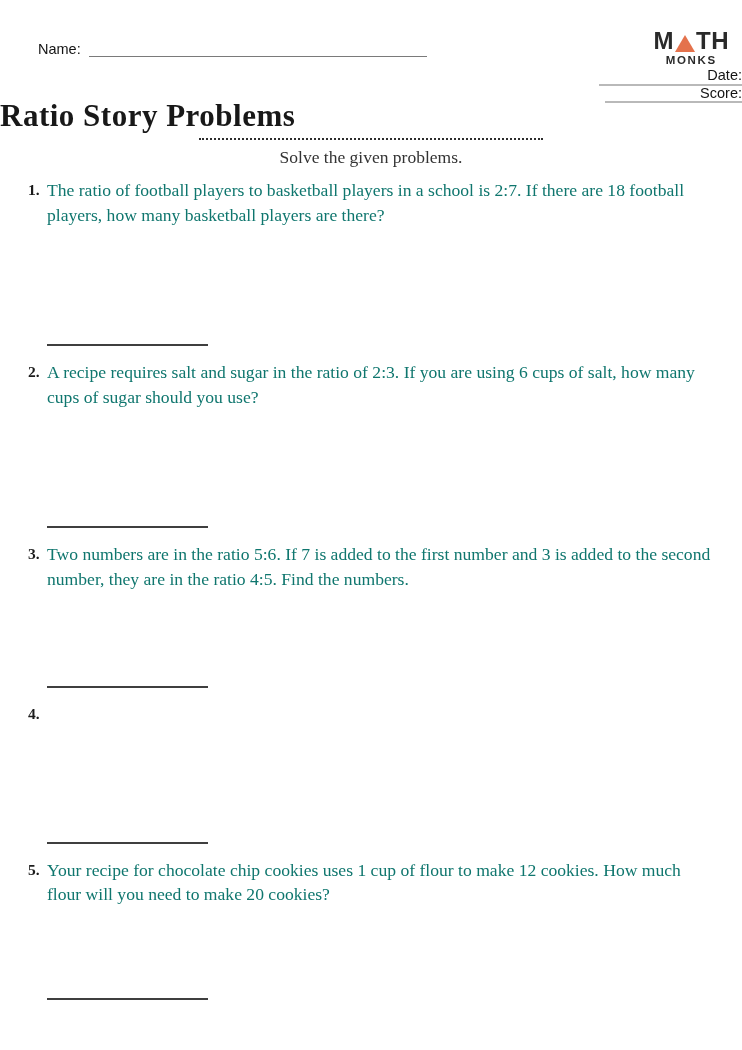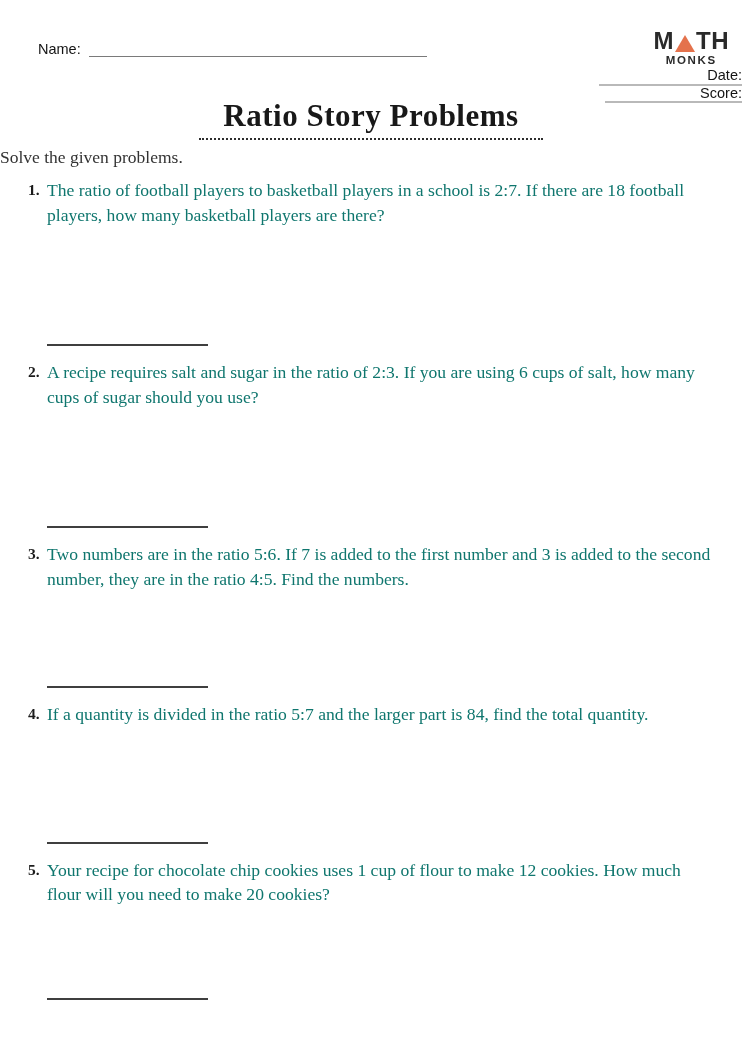--- a/index.html
+++ b/index.html
@@ -36,28 +36,28 @@
     width: 0; height: 0; display: inline-block;
     border-left: 10px solid transparent;
     border-right: 10px solid transparent;
     border-bottom: 17px solid #e4724c;
     margin: 0 1px 1px 1px;
   }
   .logo-bottom { font-size: 11.5px; font-weight: bold; letter-spacing: 1.6px; margin-top: 2px; color: #2a2a2a; text-align: center; }
 
   
   .title {
-    text-align: center; margin-top: 9px;
+    text-align: left; margin-top: 9px;
     font-size: 31px; font-weight: 600; letter-spacing: 0.5px; color: #181818;
   }
   .title-sep {
     width: 344px; margin: 4px auto 0 auto;
     border-bottom: 2.5px dotted #2d2d2d;
   }
-  .subtitle { text-align: left; margin-top: 7px; font-size: 17.5px; color: #333333; }
+  .subtitle { text-align: center; margin-top: 7px; font-size: 17.5px; color: #333333; }
 
   
   .problems { margin: 10px 24px 0 28px; }
   .p-row { display: flex; align-items: flex-start; }
   .p-num {
     width: 19px; flex: 0 0 19px;
     font-weight: bold; font-size: 15.5px; line-height: 24.5px;
     color: #1c1c1c;
   }
   .p-text { font-size: 17.6px; line-height: 24.5px; color: #0f766e; }
@@ -123,21 +123,20 @@
       <div class="p-row">
         <span class="p-num">3.</span>
         <p class="p-text">Two numbers are in the ratio 5:6. If 7 is added to the first number and 3 is added to the second number, they are in the ratio 4:5. Find the numbers.</p>
       </div>
       <div class="answer-line"></div>
     </div>
 
     <div class="problem">
       <div class="p-row">
         <span class="p-num">4.</span>
-        <p class="p-text">If a quantity is divided in the ratio 5:7 and the larger part is 84, find the total quantity.</p>
       </div>
       <div class="answer-line"></div>
     </div>
 
     <div class="problem">
       <div class="p-row">
         <span class="p-num">5.</span>
         <p class="p-text">Your recipe for chocolate chip cookies uses 1 cup of flour to make 12 cookies. How much flour will you need to make 20 cookies?</p>
       </div>
       <div class="answer-line"></div>

